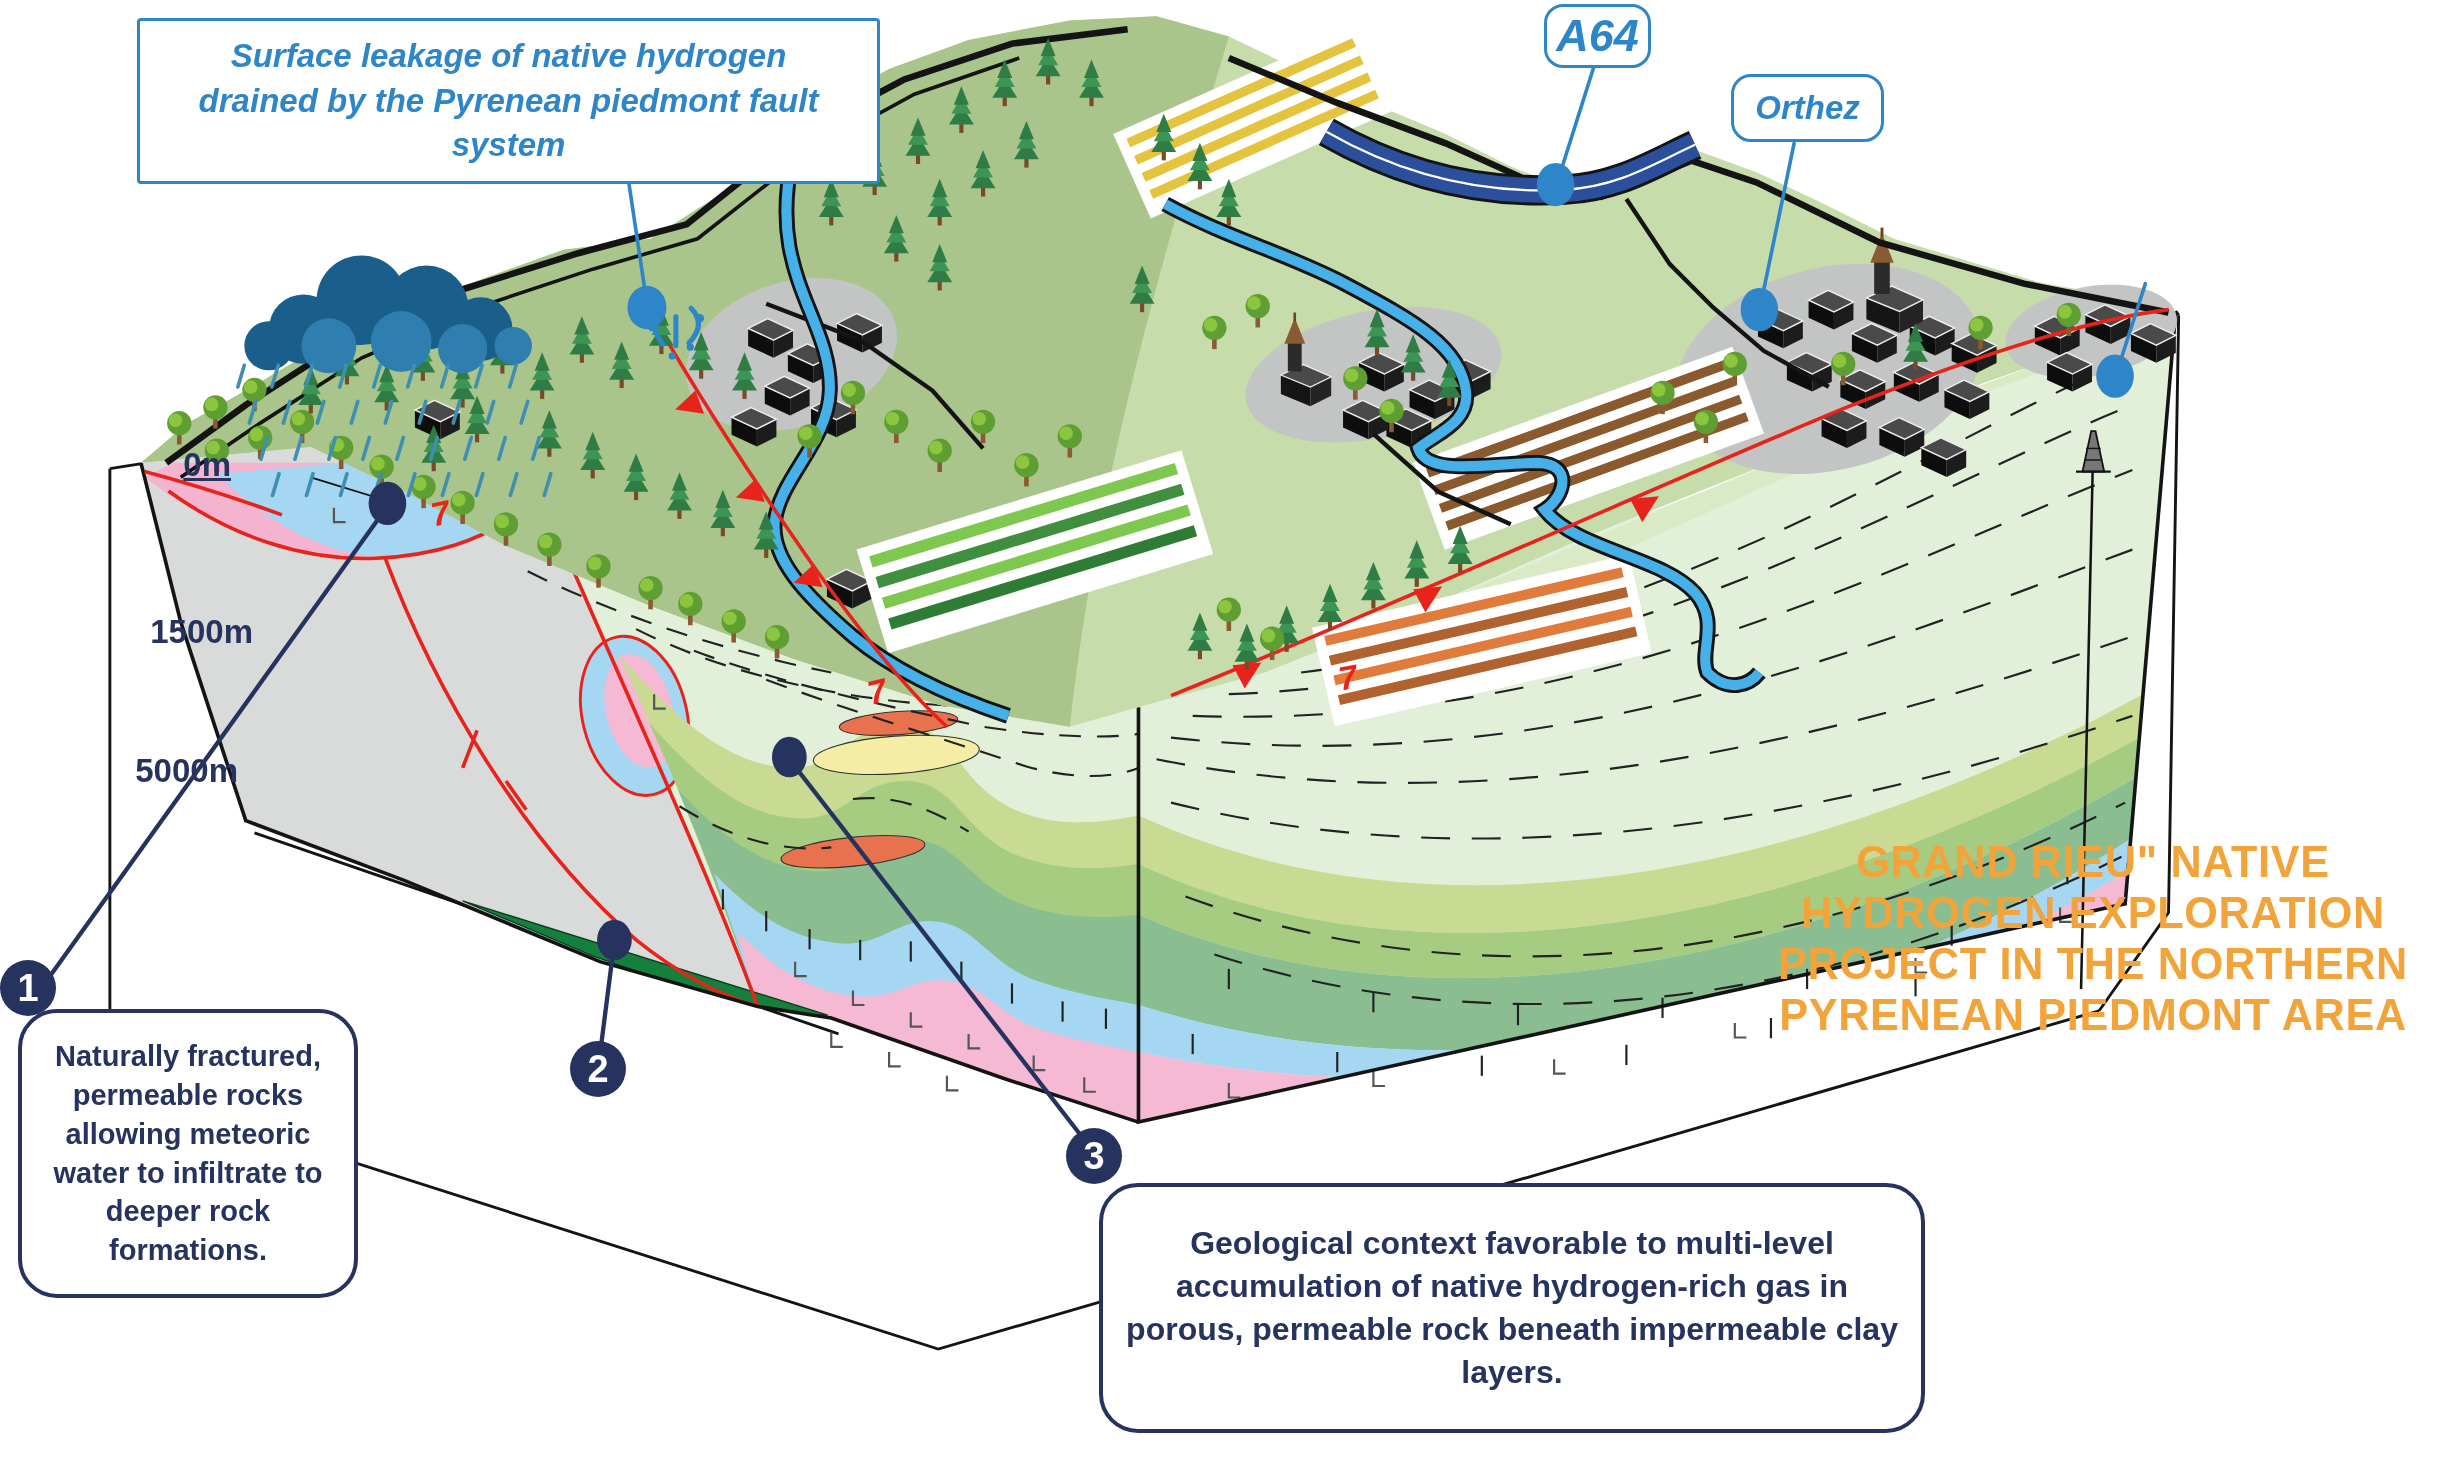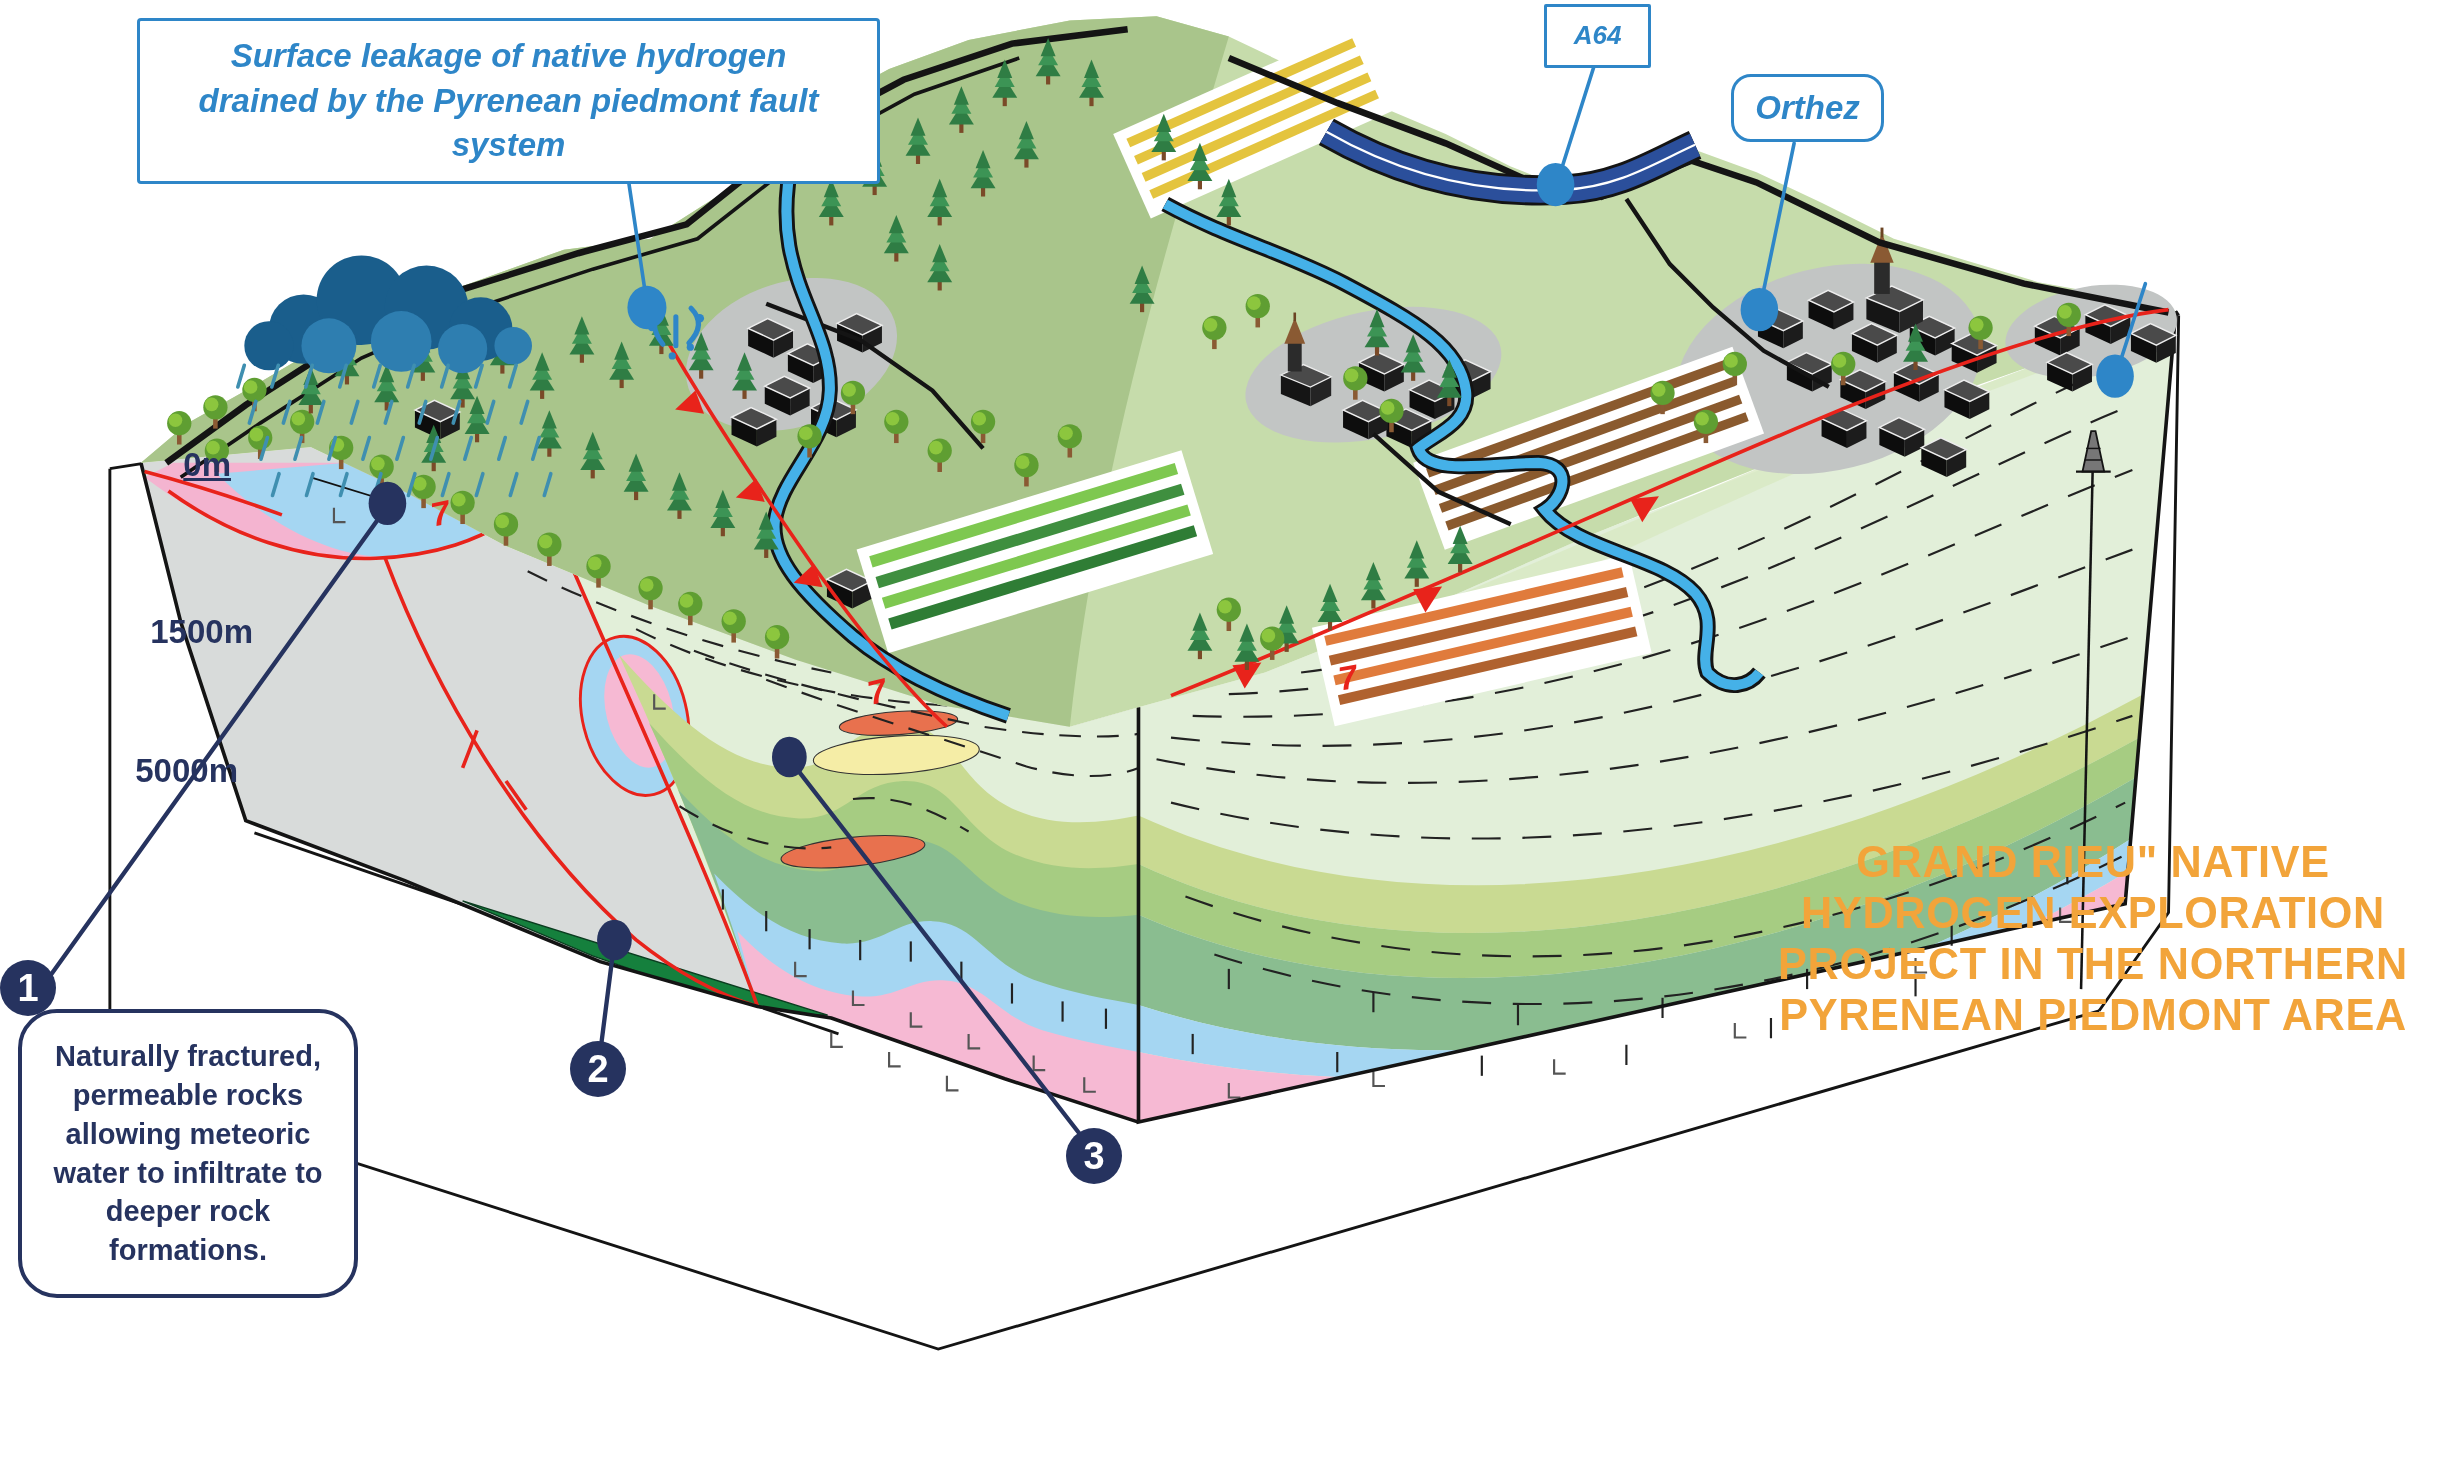--- a/index.html
+++ b/index.html
@@ -5,21 +5,21 @@
   html,body{margin:0;padding:0;background:#ffffff;}
   body{width:2462px;height:1478px;position:relative;font-family:"Liberation Sans",sans-serif;overflow:hidden;}
   #stage{position:absolute;inset:0;}
   svg{position:absolute;left:0;top:0;}
   .overlay{position:absolute;box-sizing:border-box;display:flex;align-items:center;justify-content:center;text-align:center;background:#fff;}
   .blue-box{border:3.6px solid #2E86C8;color:#2E86C8;font-weight:bold;font-style:italic;border-radius:29px;}
   .navy-box{border:4.3px solid #26335F;color:#26335F;font-weight:bold;border-radius:39px;padding:7.2px 19px;margin-top:32px;}
   .navy-badge{position:absolute;background:#26335F;color:#fff;border-radius:50%;width:56px;height:56px;
     display:flex;align-items:center;justify-content:center;font-weight:bold;font-size:38px;z-index:6;}
   #callout-leakage{left:137px;top:18px;width:743px;height:166px;font-size:33px;line-height:1.36;border-radius:4px;padding:0 29px;z-index:5;}
-  #tag-a64{left:1544px;top:3.6px;width:107px;height:64px;font-size:26px;border-radius:2px;z-index:5;}
+  #tag-a64{left:1544px;top:3.6px;width:107px;height:64px;font-size:45px;border-radius:19px;z-index:5;}
   #tag-orthez{left:1731px;top:74px;width:153px;height:68px;font-size:33px;border-radius:20px;z-index:5;}
   #tag-lacq{left:2037px;top:165px;width:302px;height:119px;font-size:32px;line-height:1.35;border-radius:24.6px;padding:0 17.4px;z-index:5;}
   #callout-1{left:18px;top:977px;width:340px;height:289px;font-size:29px;line-height:1.34;z-index:5;}
   #callout-2{left:542px;top:1070px;width:351px;height:402px;font-size:29px;line-height:1.34;z-index:5;}
   #callout-3{left:1099px;top:1151px;width:826px;height:250px;font-size:32px;line-height:1.34;z-index:5;}
   #badge-1{left:0px;top:960px;}
   #badge-2{left:570px;top:1041px;}
   #badge-3{left:1066px;top:1128px;}
   #main-title{position:absolute;left:1728px;top:837px;width:730px;text-align:center;color:#F2A43A;
     font-weight:bold;font-size:45px;line-height:1.13;letter-spacing:0.7px;transform:scaleX(.96);transform-origin:center;z-index:5;}
@@ -505,20 +505,21 @@
   </g>
 </svg>
 
 <div class="overlay blue-box" id="callout-leakage">Surface leakage of native hydrogen drained by the Pyrenean piedmont fault system</div>
 <div class="overlay blue-box" id="tag-a64">A64</div>
 <div class="overlay blue-box" id="tag-orthez">Orthez</div>
 
 <div class="overlay navy-box" id="callout-1">Naturally fractured, permeable rocks allowing meteoric water to infiltrate to deeper rock formations.</div>
 <div class="navy-badge" id="badge-1">1</div>
 <div class="navy-badge" id="badge-2">2</div>
+<div class="overlay navy-box" id="callout-3">Geological context favorable to multi-level accumulation of native hydrogen-rich gas in porous, permeable rock beneath impermeable clay layers.</div>
 <div class="navy-badge" id="badge-3">3</div>
 
 <div id="main-title">
   <span>GRAND RIEU" NATIVE</span>
   <span>HYDROGEN EXPLORATION</span>
   <span>PROJECT IN THE NORTHERN</span>
   <span>PYRENEAN PIEDMONT AREA</span>
 </div>
 
 <div class="depth-label" id="depth-0">0m</div>

